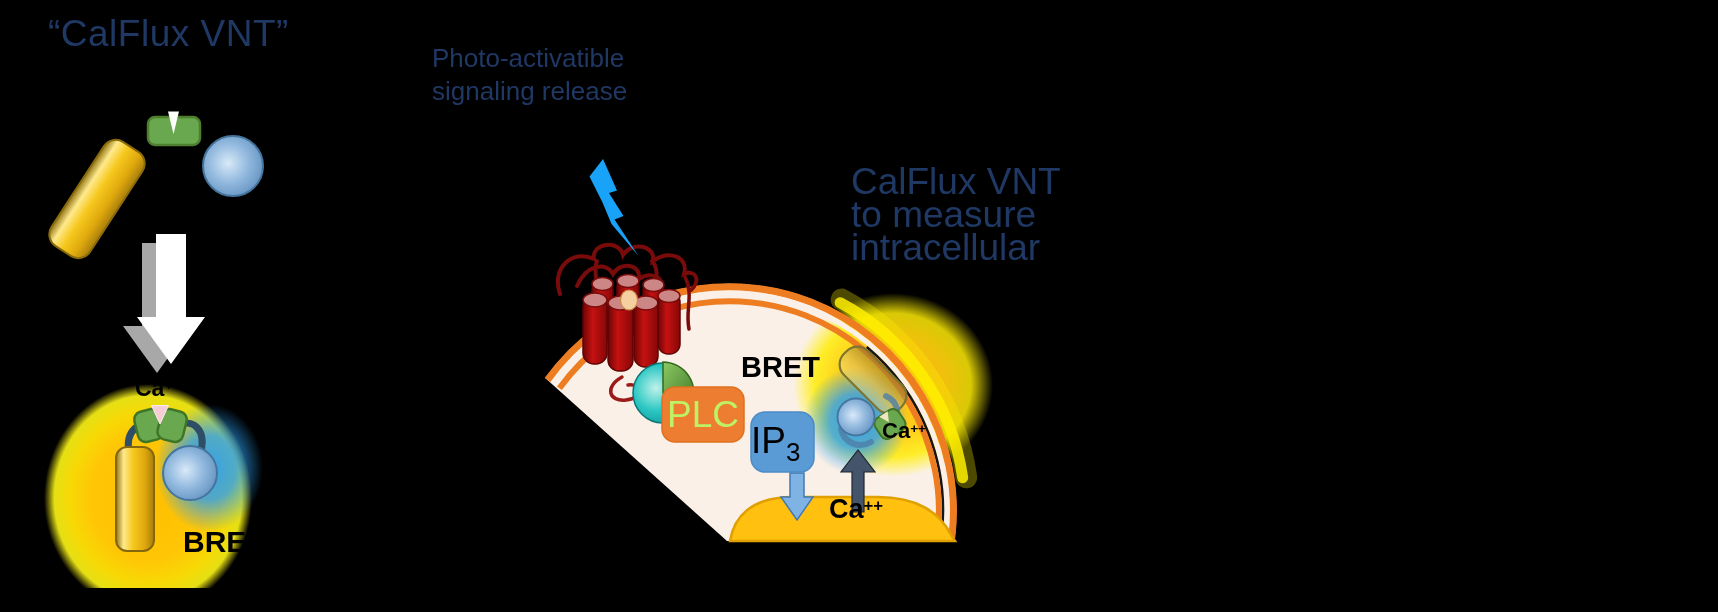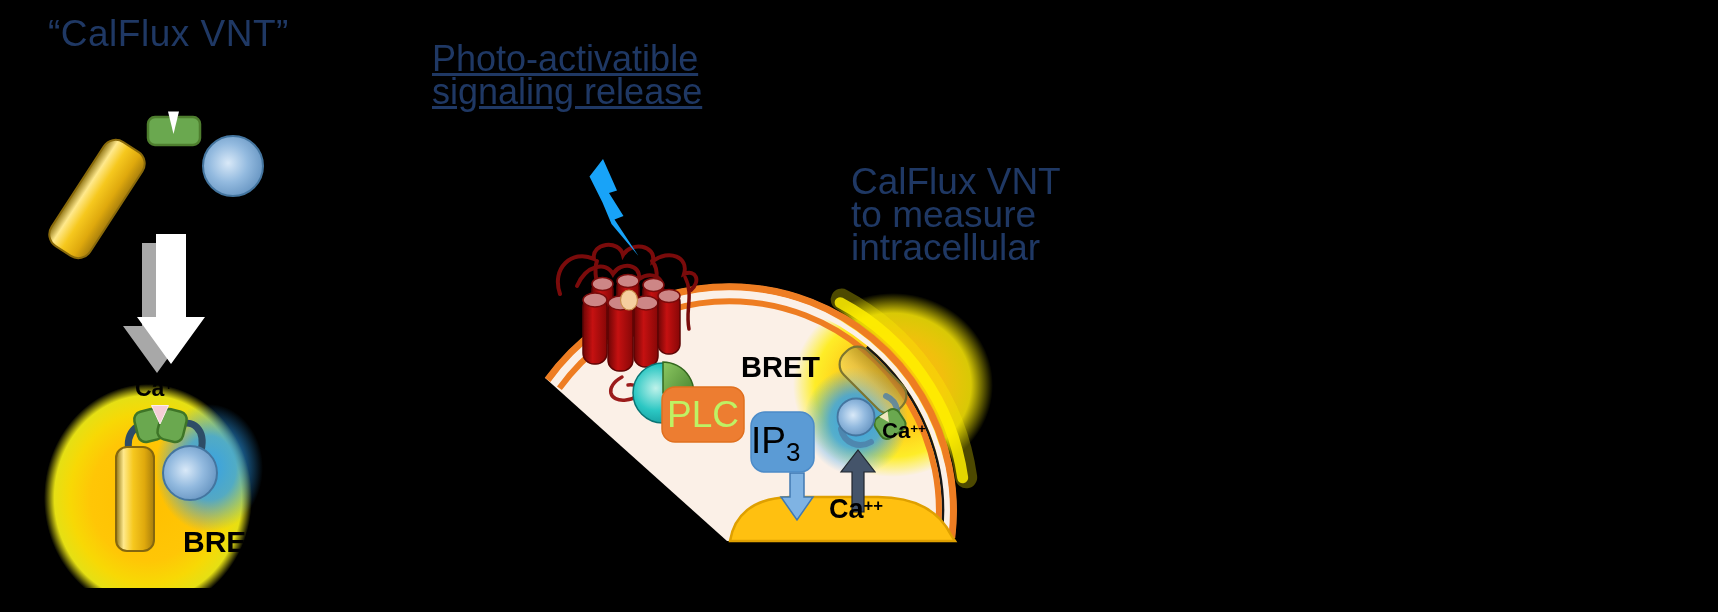--- a/index.html
+++ b/index.html
@@ -2,21 +2,21 @@
 <html><head>
 <meta charset="utf-8">
 <style>
   html,body{margin:0;padding:0;background:#000;}
   #canvas{position:relative;width:1718px;height:588px;background:#000;overflow:hidden;
           font-family:"Liberation Sans","DejaVu Sans",sans-serif;}
   #scene{position:absolute;left:0;top:0;}
   .t{position:absolute;white-space:nowrap;}
   .heading{color:#1F3864;}
   .title{left:48px;top:13px;font-size:37px;letter-spacing:0.5px;}
-  .cap-photo{left:432px;top:42px;font-size:36px;line-height:33px;text-decoration:underline;}
+  .cap-photo{left:432px;top:42px;font-size:26px;line-height:33px;}
   .cap-measure{left:851px;top:165px;font-size:37px;line-height:33px;}
   .lbl{color:#000;font-weight:bold;}
   .lbl-bret-cell{left:741px;top:351px;font-size:29px;}
   .lbl-plc{left:662px;top:387px;width:82px;height:55px;font-size:37px;line-height:55px;
            text-align:center;color:#bef264;font-weight:normal;}
   .lbl-ip3{left:751px;top:412px;width:63px;height:60px;font-size:37px;line-height:57px;
            color:#000;font-weight:normal;}
   .lbl-ip3 sub{font-size:26px;}
   .lbl-er-ca{left:829px;top:494px;font-size:27px;}
   .lbl-sensor-ca{left:882px;top:418px;font-size:22px;}

